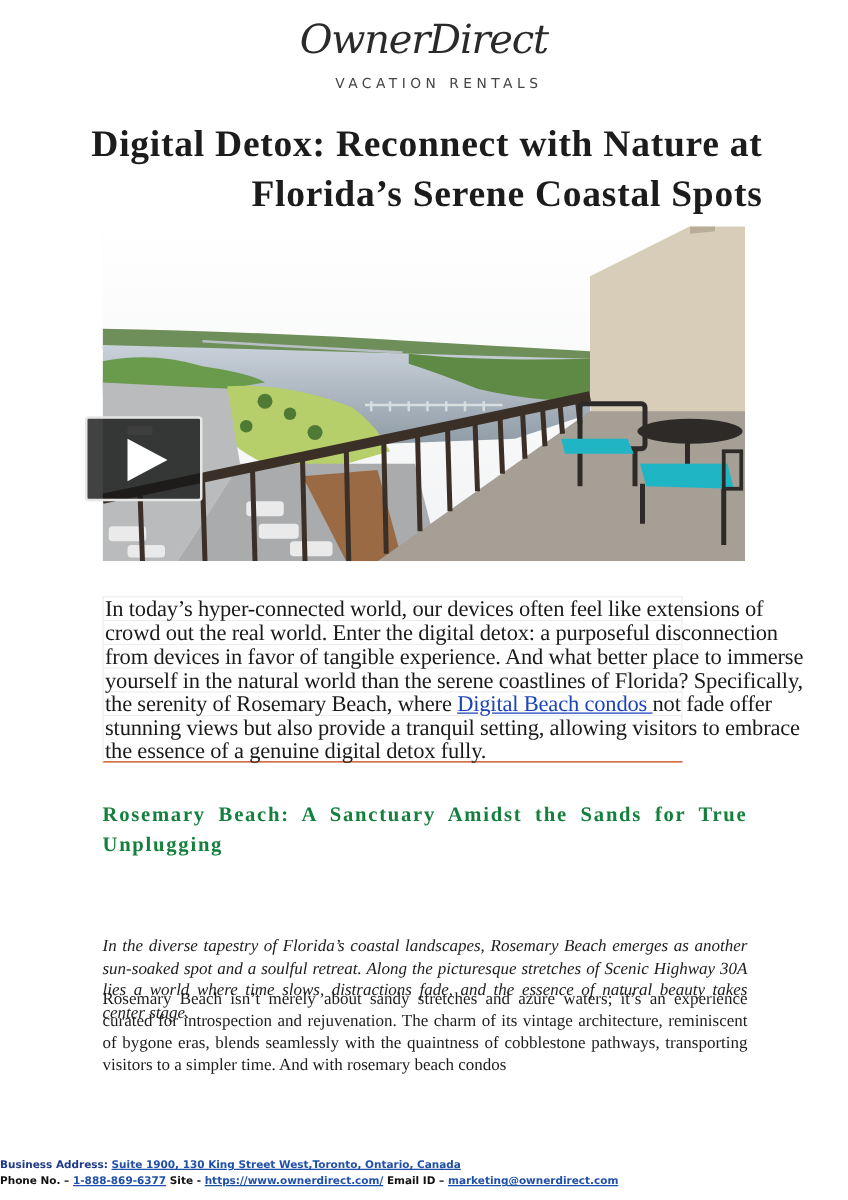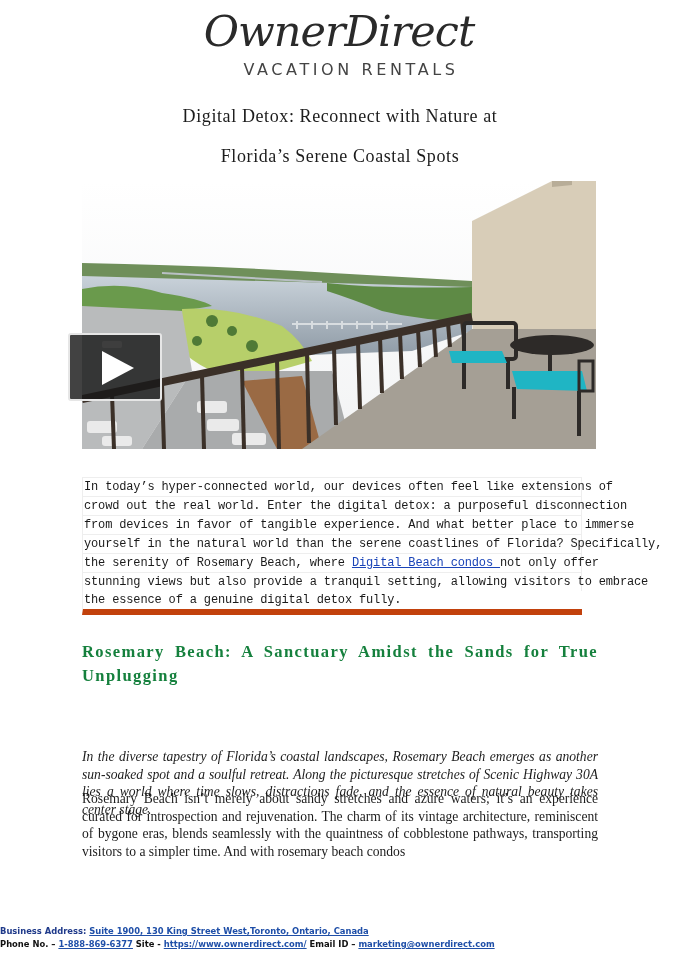--- a/index.html
+++ b/index.html
@@ -1,50 +1,50 @@
 <!DOCTYPE html>
 <html><head>
 <meta charset="utf-8">
 <style>
   html, body { margin: 0; padding: 0; background: #ffffff; }
   body { width: 678px; height: 960px; position: relative; overflow: hidden; }
 
   .logo { position: absolute; left: 0; right: 0; top: 8px; text-align: center; }
   .logo-main {
-    font-family: "DejaVu Serif", serif; font-style: italic; font-size: 43px;
+    font-family: "DejaVu Serif", serif; font-style: italic; font-size: 32px;
     color: #2a2a2a; letter-spacing: -1px; line-height: 46px; font-weight: normal;
   }
   .logo-sub {
-    font-family: "DejaVu Sans", sans-serif; font-size: 16px; letter-spacing: 3.6px;
+    font-family: "DejaVu Sans", sans-serif; font-size: 11px; letter-spacing: 3.6px;
     color: #444; margin-top: 6px; padding-left: 24px;
   }
 
   .title {
     position: absolute; left: 70px; width: 540px; top: 96px;
-    font-family: "Liberation Serif", serif; font-weight: normal; font-size: 18px;
-    line-height: 40px; text-align: center; color: #1c1c1c; letter-spacing: 0.6px; margin: 0;
+    font-family: "Liberation Serif", serif; font-weight: bold; font-size: 30px;
+    line-height: 40px; text-align: right; color: #1c1c1c; letter-spacing: 0.6px; margin: 0;
   }
 
   .hero {
     position: absolute; left: 82px; top: 181px; width: 514px; height: 268px;
     overflow: hidden; background: #fbfbfb;
   }
   .play-button {
     position: absolute; left: 68px; top: 333px; width: 94px; height: 68px;
     background: rgba(25,25,25,0.82); border: 2px solid #e6e6e6; border-radius: 3px;
     box-sizing: border-box; cursor: pointer;
   }
   .play-button svg { position: absolute; left: 30px; top: 14px; }
 
   .p1 {
-    position: absolute; left: 82px; top: 477px; width: 500px; margin: 0;
-    font-family: Liberation Mono, monospace; font-size: 12px; line-height: 18px; color: #1a1a1a;
+    position: absolute; left: 82px; top: 477px; width: 464px; margin: 0;
+    font-family: Liberation Serif, serif; font-size: 18px; line-height: 18px; color: #1a1a1a;
   }
   .p1 .ln { display: block; border: 1px solid #eeeeee; border-bottom: none; padding-left: 1px; white-space: nowrap; letter-spacing: -0.15px; }
-  .p1 .ln:last-child { border-bottom: 6px solid #c2410c; border-right: none; border-top: none; }
+  .p1 .ln:last-child { border-bottom: 1px solid #c2410c; border-right: none; border-top: none; }
   a.link { color: #1a44b8; text-decoration: underline; }
 
   .h2 {
     position: absolute; left: 82px; top: 640px; width: 516px; margin: 0;
     font-family: "Liberation Serif", serif; font-weight: bold; font-size: 16.5px;
     line-height: 24px; color: #15803d; letter-spacing: 1.4px; text-align: justify;
   }
 
   .p2, .p3 {
     position: absolute; left: 82px; width: 516px; margin: 0;
@@ -176,21 +176,21 @@
   <svg width="36" height="38" viewBox="0 0 36 38">
     <polygon points="2,2 34,19 2,36" fill="#ffffff"></polygon>
   </svg>
 </div>
 
 <p class="p1">
   <span class="ln">In today’s hyper-connected world, our devices often feel like extensions  of</span>
   <span class="ln">crowd out the real world.  Enter the digital  detox: a  purposeful  disconnection</span>
   <span class="ln">from devices in favor of tangible  experience.  And what  better place to immerse</span>
   <span class="ln">yourself in the natural world than the serene coastlines of Florida? Specifically,</span>
-  <span class="ln"><span>the serenity  of Rosemary Beach,  where </span><a class="link" href="#">Digital Beach condos </a><span>not only offer</span></span>
+  <span class="ln"><span>the serenity  of Rosemary Beach,  where </span><a class="link" href="#">Digital Beach condos </a><span>not fade offer</span></span>
   <span class="ln">stunning  views but also provide a tranquil setting,  allowing  visitors to embrace</span>
   <span class="ln">the essence of a genuine  digital detox fully.</span>
 </p>
 
 <h2 class="h2">Rosemary Beach: A Sanctuary Amidst the Sands for True Unplugging</h2>
 
 <p class="p2">In the diverse tapestry of Florida’s coastal landscapes, Rosemary Beach emerges as another sun-soaked spot and a soulful retreat. Along the picturesque stretches of Scenic Highway 30A lies a world where time slows, distractions fade, and the essence of natural beauty takes center stage.</p>
 <p class="p3">Rosemary Beach isn’t merely about sandy stretches and azure waters; it’s an experience curated for introspection and rejuvenation. The charm of its vintage architecture, reminiscent of bygone eras, blends seamlessly with the quaintness of cobblestone pathways, transporting visitors to a simpler time. And with rosemary beach condos</p>
 
 <div class="footer">

